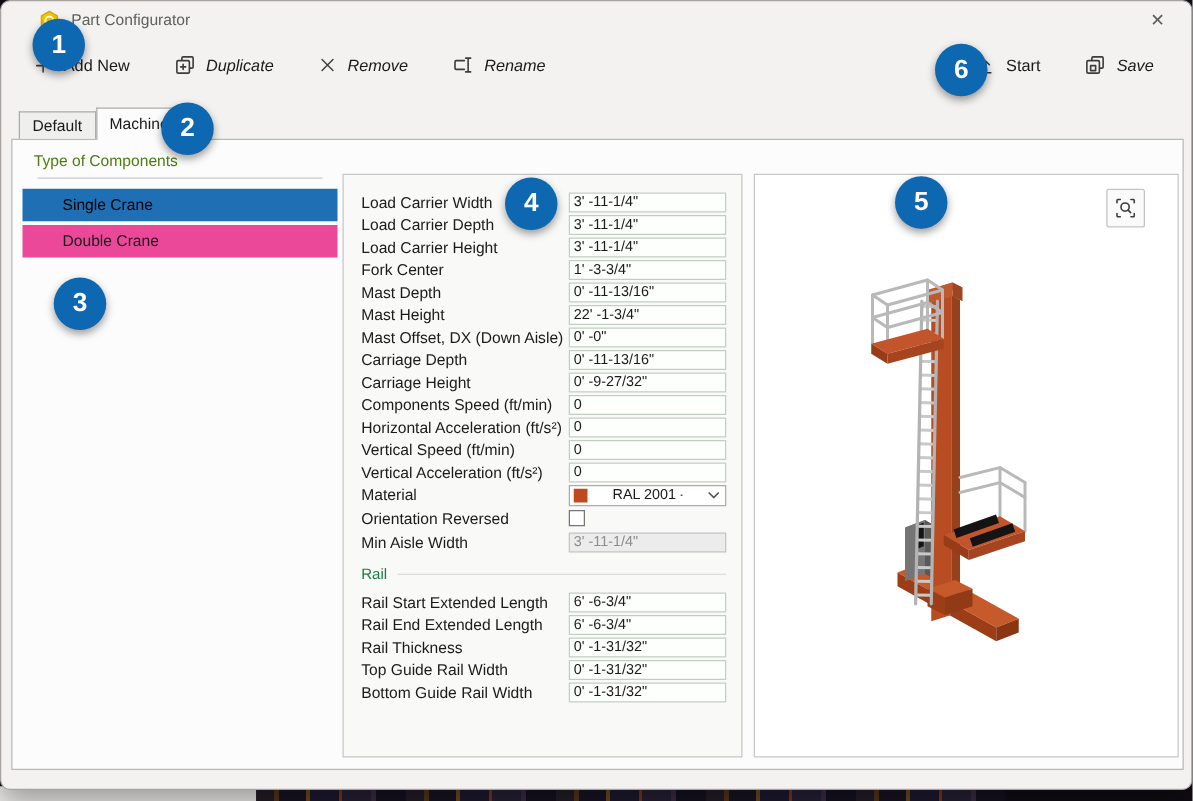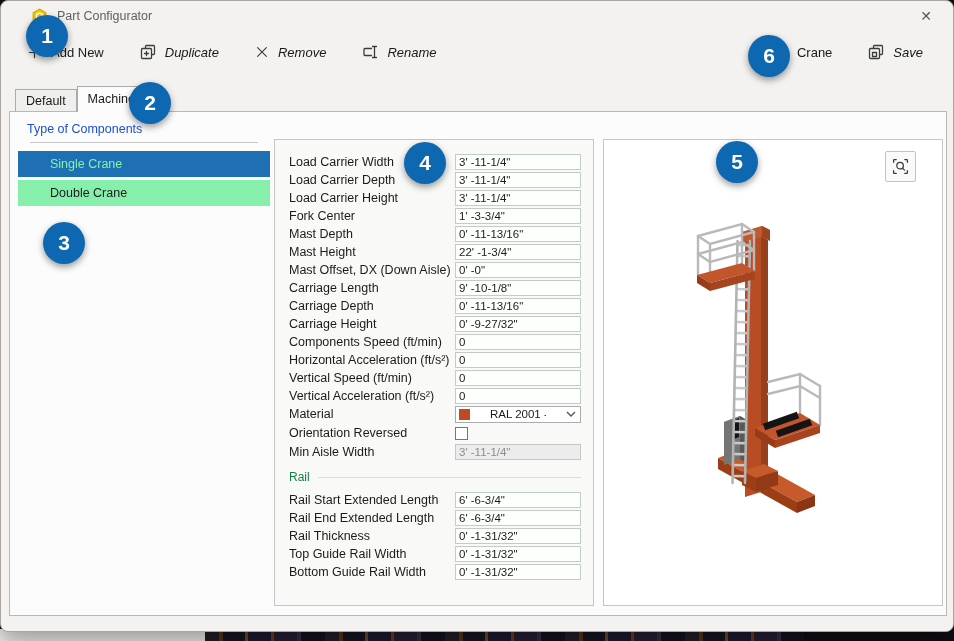--- a/index.html
+++ b/index.html
@@ -34,26 +34,26 @@
   
   .tabstrip { position:absolute; left:14px; top:84px; height:26px; display:flex; align-items:flex-end; z-index:3; }
   .tab { display:flex; align-items:center; padding:0 10px; font-size:12.5px; color:#1a1a1a;
     border:1px solid #ababab; border-bottom:none; background:#efefee; height:22px; cursor:default; }
   .tab.active { background:#fcfcfc; height:26px; margin-bottom:-1px; padding-bottom:1px; position:relative; z-index:4; }
 
   
   .content { position:absolute; left:8px; top:110px; width:938px; height:505px;
     background:#fcfcfc; border:1px solid #b8b8b8; z-index:2; }
 
-  .sb-heading { position:absolute; left:17px; top:10px; font-size:12.5px; color:#1d4ed8; }
+  .sb-heading { position:absolute; left:17px; top:10px; font-size:12.5px; color:#4d7c0f; }
   .sb-rule { position:absolute; left:20px; top:30px; width:228px; height:1px; background:#c9c9c9; }
   .sb-list { position:absolute; left:8px; top:39px; width:252px; display:flex; flex-direction:column; gap:3px; }
   .sb-item { height:26px; display:flex; align-items:center; padding-left:32px; font-size:12.5px;
-    background:#86efac; color:#1b1b1b; cursor:default; }
-  .sb-item.selected { background:#1f6fb5; color:#86efac; }
+    background:#ec4899; color:#1b1b1b; cursor:default; }
+  .sb-item.selected { background:#1f6fb5; color:#000000; }
 
   
   .form-panel { position:absolute; left:264px; top:27px; width:320px; height:467px;
     background:#f9f9f8; border:1px solid #c6c6c6; padding:13px 12px 0 14px; }
   .frow { display:flex; align-items:center; height:18px;justify-content:center; }
   .frow.cb { height:20px; align-items:flex-start; padding-top:3px; }
   .frow label { flex:1; font-size:12.5px; color:#1b1b1b; white-space:nowrap; }
   .tinput { width:126px; height:16px; border:1px solid #c2cec2; background:#fdfffd; color:#1b1b1b;
     font-family:inherit; font-size:11.5px; padding:0 3px; }
   .tinput:disabled { background:#ececec; border-color:#c6c6c6; color:#8d8d8d; }
@@ -130,21 +130,21 @@
           <path class="icon-stroke" d="M9.5 4.5H3a1 1 0 0 0-1 1v5a1 1 0 0 0 1 1h6.5"></path>
           <path class="icon-stroke" d="M12.5 2.5v11M10.5 2.5h4M10.5 13.5h4"></path>
         </svg>
         <span>Rename</span>
       </button>
       <div class="tb-right">
         <button class="tbtn">
           <svg width="15" height="15" viewBox="0 0 16 16">
               <path class="icon-stroke" d="M8 12.5v-8M4.8 7.2 8 4l3.2 3.2M3.5 14h9"></path>
             </svg>
-          <span>Crane</span>
+          <span>Start</span>
         </button>
         <button class="tbtn">
           <svg width="16" height="16" viewBox="0 0 16 16">
             <path class="icon-stroke" d="M5.5 4V2.5a1 1 0 0 1 1-1h7a1 1 0 0 1 1 1v7a1 1 0 0 1-1 1H12"></path>
             <rect class="icon-stroke" x="1.5" y="4.5" width="10" height="10" rx="1"></rect>
             <rect class="icon-stroke" x="4.5" y="8.5" width="4" height="4"></rect>
           </svg>
           <span>Save</span>
         </button>
       </div>
@@ -185,24 +185,20 @@
             <label>Mast Depth</label>
             <input class="tinput" value="0' -11-13/16&quot;" style="">
           </div>
         <div class="frow">
             <label>Mast Height</label>
             <input class="tinput" value="22' -1-3/4&quot;" style="">
           </div>
         <div class="frow">
             <label>Mast Offset, DX (Down Aisle)</label>
             <input class="tinput" value="0' -0&quot;" style="">
-          </div>
-        <div class="frow">
-            <label>Carriage Length</label>
-            <input class="tinput" value="9' -10-1/8&quot;" style="">
           </div>
         <div class="frow">
             <label>Carriage Depth</label>
             <input class="tinput" value="0' -11-13/16&quot;" style="">
           </div>
         <div class="frow">
             <label>Carriage Height</label>
             <input class="tinput" value="0' -9-27/32&quot;" style="">
           </div>
         <div class="frow">

